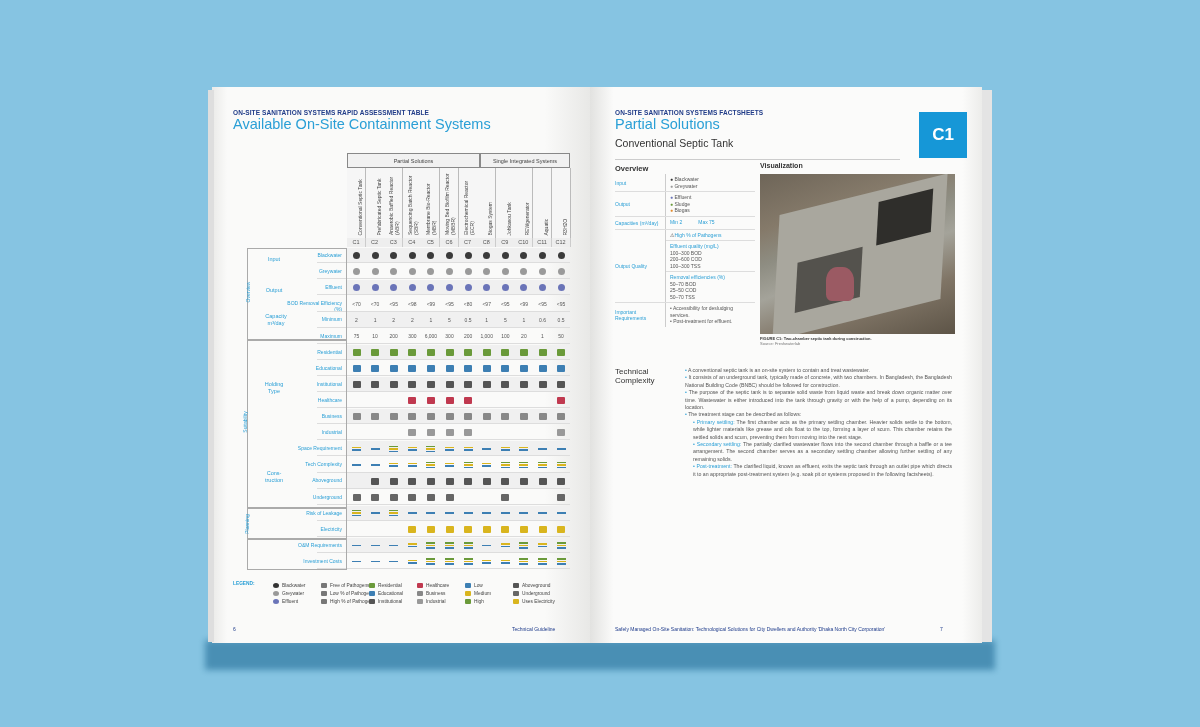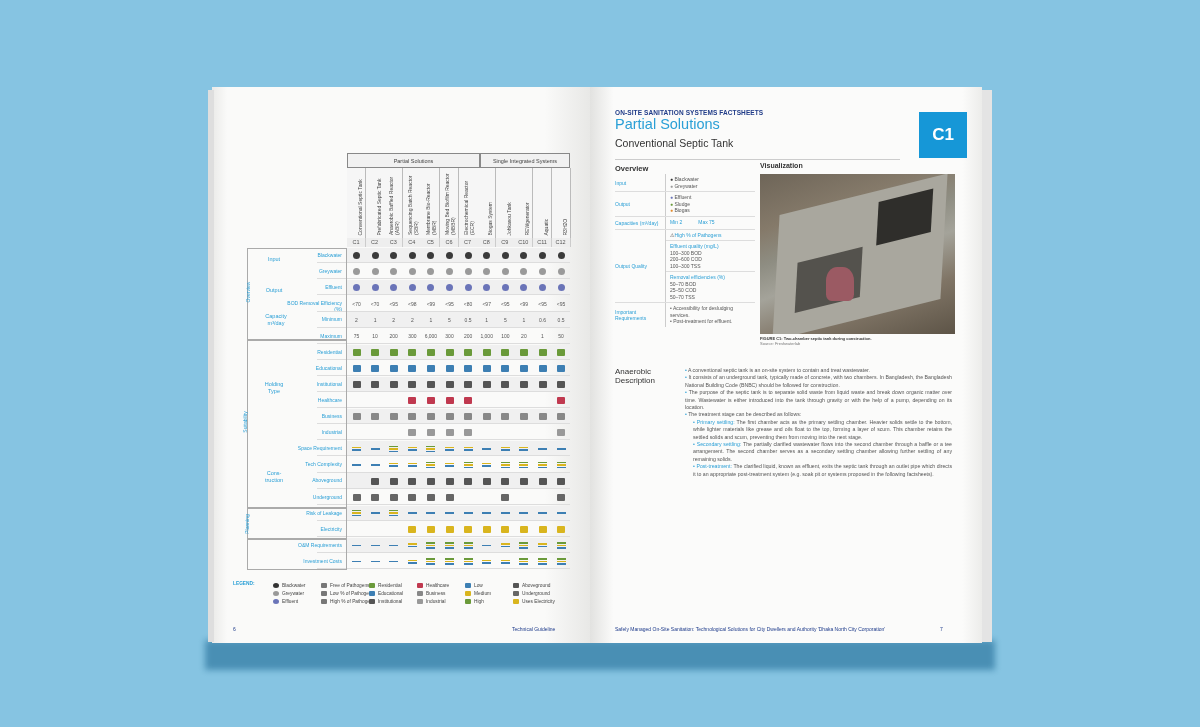--- a/index.html
+++ b/index.html
@@ -69,20 +69,24 @@
 </style>
 </head>
 <body>
 
 <div class="shadow"></div>
 
 <div class="book">
 
   <div class="page left">
     <div class="edgeL"></div>
+    <div class="lp-head">
+      <div class="kicker">ON-SITE SANITATION SYSTEMS RAPID ASSESSMENT TABLE</div>
+      <div class="title">Available On-Site Containment Systems</div>
+    </div>
 
     <div class="tbl" id="tbl">
       <div class="grp-head" style="left:100px;width:133px">Partial Solutions</div>
       <div class="grp-head" style="left:233px;width:90px">Single Integrated Systems</div>
       <div id="colheads">
           <div class="colh" style="left: 100px;">
             <span>Conventional Septic Tank</span>
           </div>
           <div class="code" style="left: 100px;">C1</div>
           <div class="colh" style="left: 118.6px;">
@@ -1212,21 +1216,21 @@
           <div class="ch1"></div>
           <div class="ch2"></div>
         </div>
       <div class="person"></div>
     </div>
     <div class="cap">
       <div style="font-weight:bold">FIGURE C1: Two-chamber septic tank during construction.</div>
       <div style="color:#777">Source: Freshwaterlab</div>
     </div>
 
-    <div class="td-label" style="width:60px">Anaerobic Description</div>
+    <div class="td-label" style="width:60px">Technical Complexity</div>
     <div class="td">
       <p><span class="bl">•</span> <span>A conventional septic tank is an on-site system to contain and treat wastewater.</span></p>
       <p><span class="bl">•</span> <span>It consists of an underground tank, typically made of concrete, with two chambers. In Bangladesh, the Bangladesh National Building Code (BNBC) should be followed for construction.</span></p>
       <p><span class="bl">•</span> <span>The purpose of the septic tank is to separate solid waste from liquid waste and break down organic matter over time. Wastewater is either introduced into the tank through gravity or with the help of a pump, depending on its location.</span></p>
       <p><span class="bl">•</span> <span>The treatment stage can be described as follows:</span></p>
       <p class="in"><span class="bl">•</span> <span class="hl">Primary settling:</span> <span>The first chamber acts as the primary settling chamber. Heavier solids settle to the bottom, while lighter materials like grease and oils float to the top, forming a layer of scum. This chamber retains the settled solids and scum, preventing them from moving into the next stage.</span></p>
       <p class="in"><span class="bl">•</span> <span class="hl">Secondary settling:</span> <span>The partially clarified wastewater flows into the second chamber through a baffle or a tee arrangement. The second chamber serves as a secondary settling chamber allowing further settling of any remaining solids.</span></p>
       <p class="in"><span class="bl">•</span> <span class="hl">Post-treatment:</span> <span>The clarified liquid, known as effluent, exits the septic tank through an outlet pipe which directs it to an appropriate post-treatment system (e.g. soak pit or systems proposed in the following factsheets).</span></p>
     </div>
 

